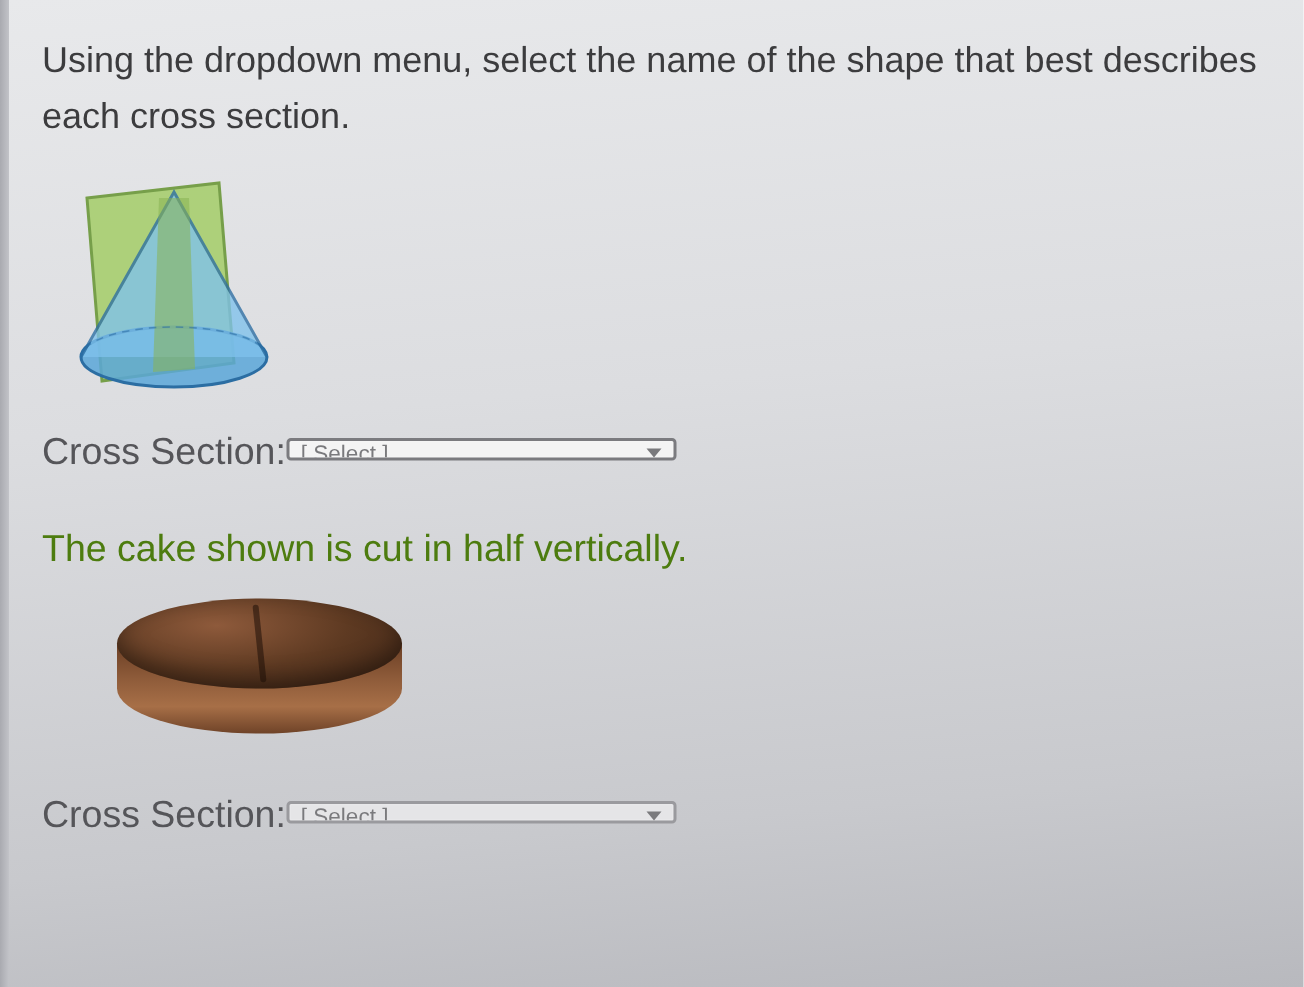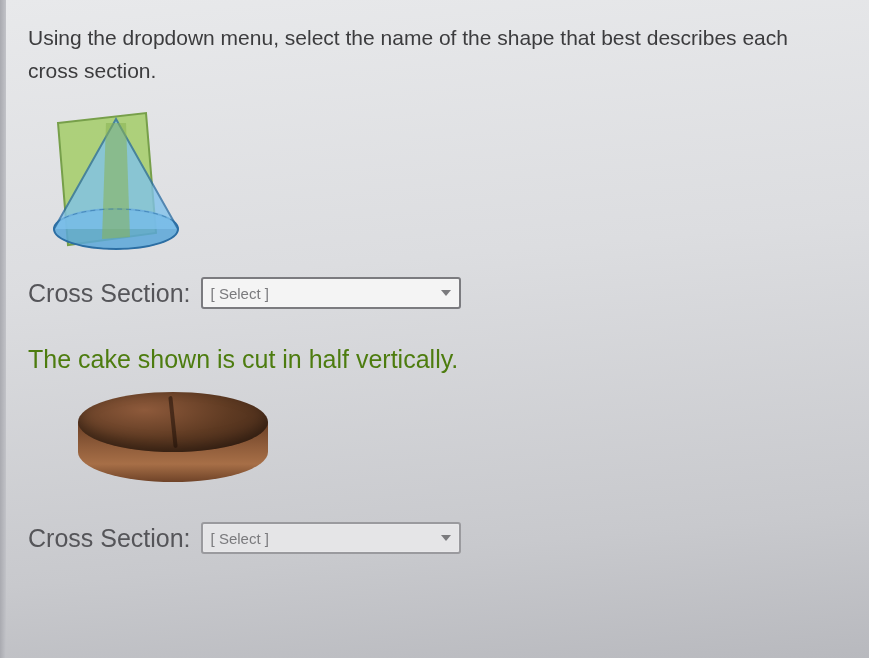--- a/index.html
+++ b/index.html
@@ -18,42 +18,42 @@
     position: relative;
   }
   body::before{
     content:"";
     position:absolute;
     left:0; top:0; bottom:0;
     width:6px;
     background: linear-gradient(90deg,#a9aab0,#c2c3c8);
   }
   .instruction {
-    font-size: 21px;
+    font-size: 24px;
     line-height: 1.55;
     color: #3c3c3e;
     font-weight: 500;
     margin-bottom: 18px;
   }
   .figure {
     margin: 10px 0 18px 10px;
   }
   .row {
     display: flex;
     align-items: center;
-    gap: 10px;
+    gap: 0;
     margin-bottom: 36px;
   }
   .label {
     font-size: 25px;
     color: #555559;
     font-weight: 500;
   }
   .select {
-    height: 32px;
+    height: 15px;
     width: 260px;
     border: 2px solid #7b7b7f;
     border-radius: 3px;
     background: #f4f4f4;
     color: #7a7a7d;
     font-size: 15px;
     padding: 0 24px 0 8px;
     font-family: inherit;
     appearance: none;
     box-shadow: inset 0 0 0 1px #fff2;

